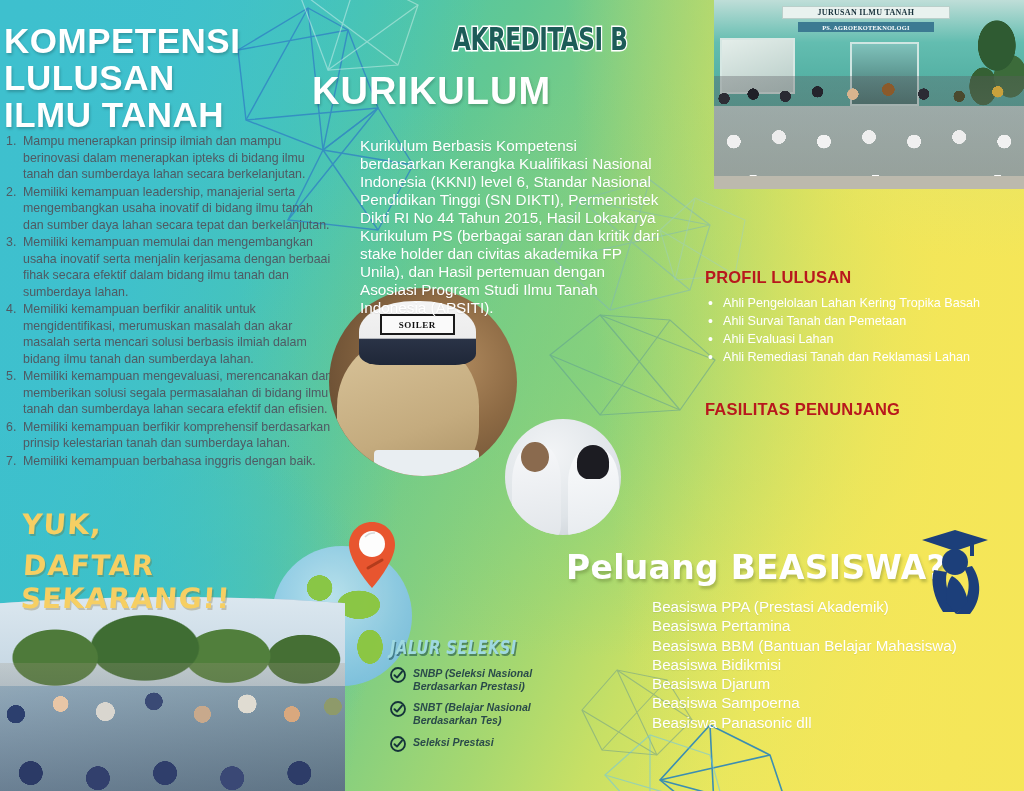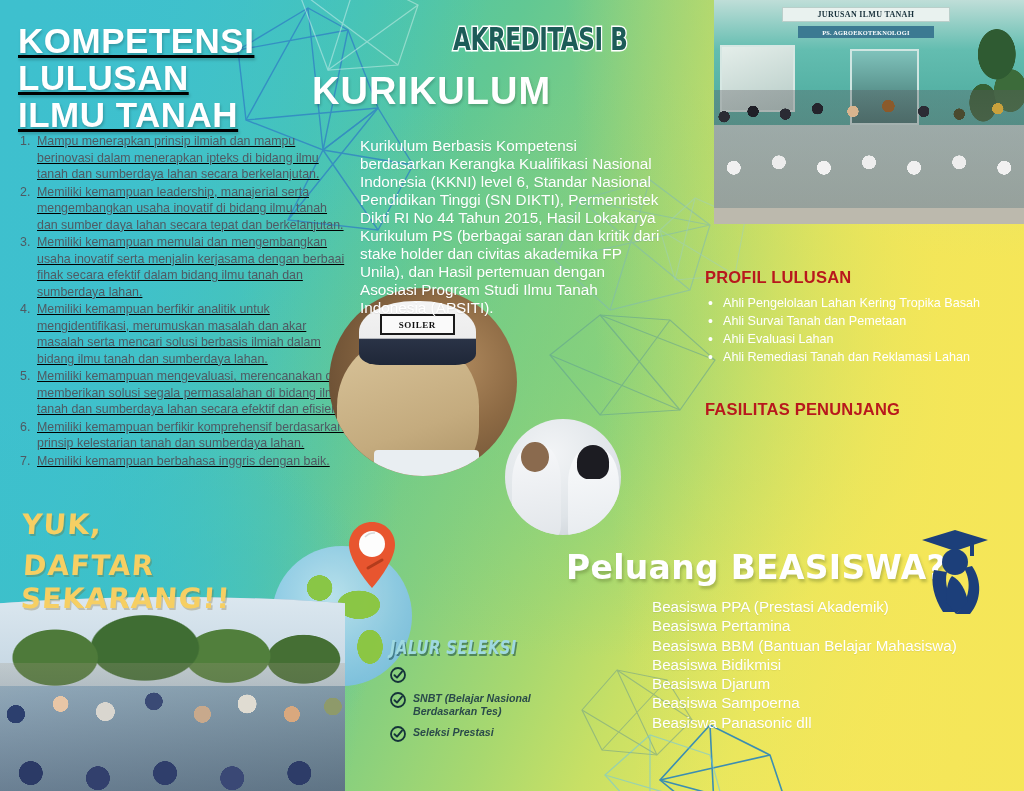--- a/index.html
+++ b/index.html
@@ -40,21 +40,21 @@
     background: radial-gradient(ellipse 420px 300px at 8% 78%, rgba(60,192,202,0.95) 0%, rgba(60,192,202,0) 72%);
   }
   .bg-yellow-topright {
     background: radial-gradient(ellipse 300px 260px at 96% 8%, rgba(222,228,110,0.85) 0%, rgba(222,228,110,0) 75%);
   }
 
   
   .poly { position: absolute; pointer-events: none; }
 
   
-  #kompetensi-block { position: absolute; left: 18px; top: 22px; width: 330px; text-decoration: underline; }
+  #kompetensi-block { position: absolute; left: 4px; top: 22px; width: 330px; }
   .big-title {
     font-size: 35px; font-weight: 700; line-height: 1.06;
     color: #ffffff; letter-spacing: 0.5px;
     text-shadow: 1px 2px 3px rgba(0,0,0,0.22);
   }
   #kompetensi-list {
     list-style: none;
     counter-reset: komp;
     font-size: 12.4px; line-height: 1.33;
     color: #4f5a63;
@@ -226,21 +226,21 @@
   #jalur-list li {
     display: flex; align-items: flex-start; gap: 7px;
     margin-bottom: 9px;
     font-size: 10.6px; font-weight: 700; line-height: 1.2;
     color: #2a4a4a;
   }
   .check-icon { flex: 0 0 auto; margin-top: 0px; }
 
   
   #photo-group-top {
-    position: absolute; left: 714px; top: 0; width: 310px; height: 224px;
+    position: absolute; left: 714px; top: 0; width: 310px; height: 189px;
     overflow: hidden; z-index: 3;
     background: linear-gradient(180deg, #cfe3df 0%, #b9d2cd 100%);
   }
   #photo-group-top .gt-wall {
     position: absolute; left: 0; top: 0; width: 100%; height: 56%;
     background: linear-gradient(180deg, #bfded8 0%, #63bdb0 40%, #4aa89b 100%);
   }
   #photo-group-top .gt-banner {
     position: absolute; left: 22%; top: 3%; width: 54%; height: 7%;
     background: #e9f2ef; border: 1px solid #b9cfca;
@@ -487,20 +487,21 @@
   </div>
 
   <div id="jalur-block">
     <div id="jalur-title">JALUR SELEKSI</div>
     <ul id="jalur-list">
       <li>
         <svg class="check-icon" width="16" height="16" viewBox="0 0 16 16">
           <circle cx="8" cy="8" r="7" fill="none" stroke="#15333a" stroke-width="1.8"></circle>
           <path d="M4.5 8.2 L7 10.6 L12 4.6" fill="none" stroke="#15333a" stroke-width="1.9" stroke-linecap="round" stroke-linejoin="round"></path>
         </svg>
+        <span>SNBP (Seleksi Nasional Berdasarkan Prestasi)</span>
       </li>
       <li>
         <svg class="check-icon" width="16" height="16" viewBox="0 0 16 16">
           <circle cx="8" cy="8" r="7" fill="none" stroke="#15333a" stroke-width="1.8"></circle>
           <path d="M4.5 8.2 L7 10.6 L12 4.6" fill="none" stroke="#15333a" stroke-width="1.9" stroke-linecap="round" stroke-linejoin="round"></path>
         </svg>
         <span>SNBT (Belajar Nasional Berdasarkan Tes)</span>
       </li>
       <li>
         <svg class="check-icon" width="16" height="16" viewBox="0 0 16 16">

